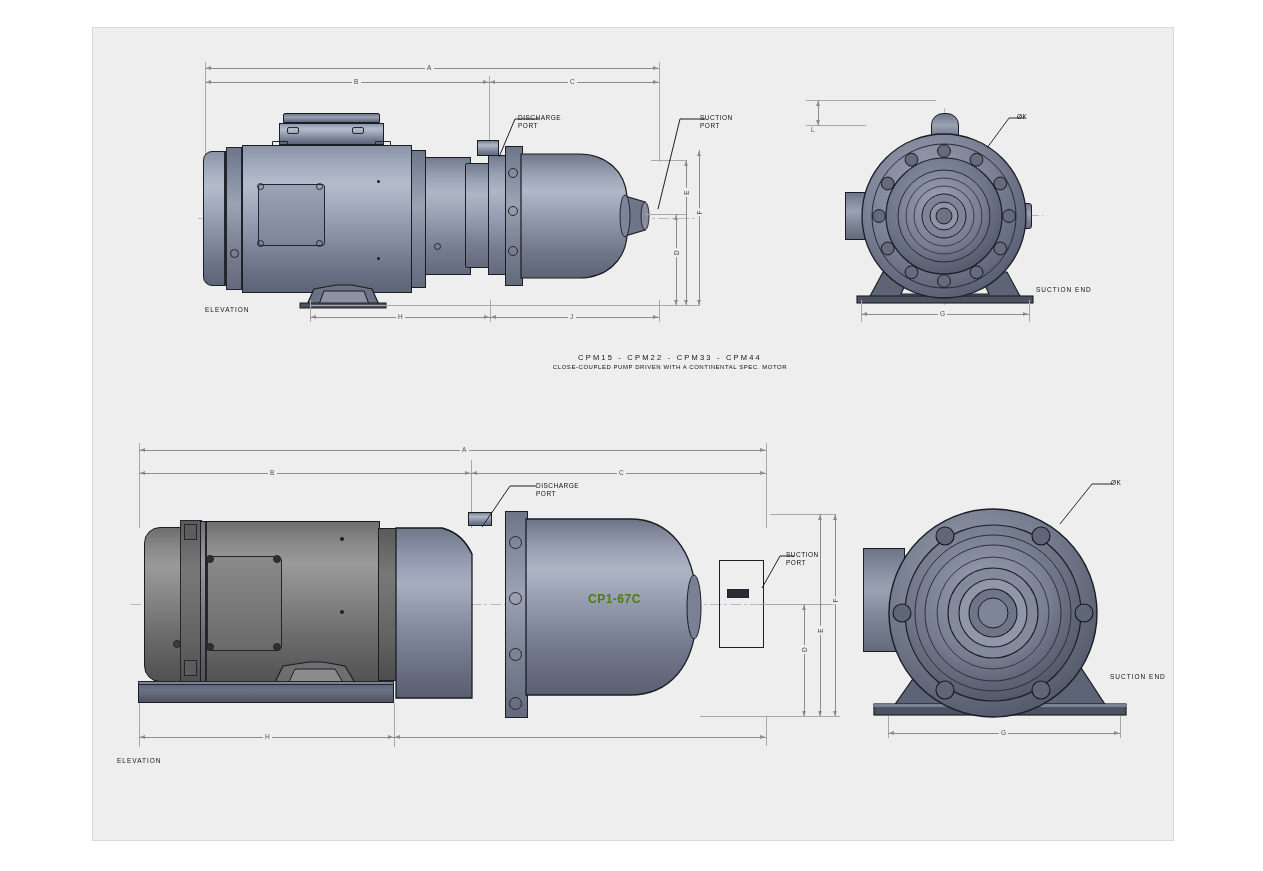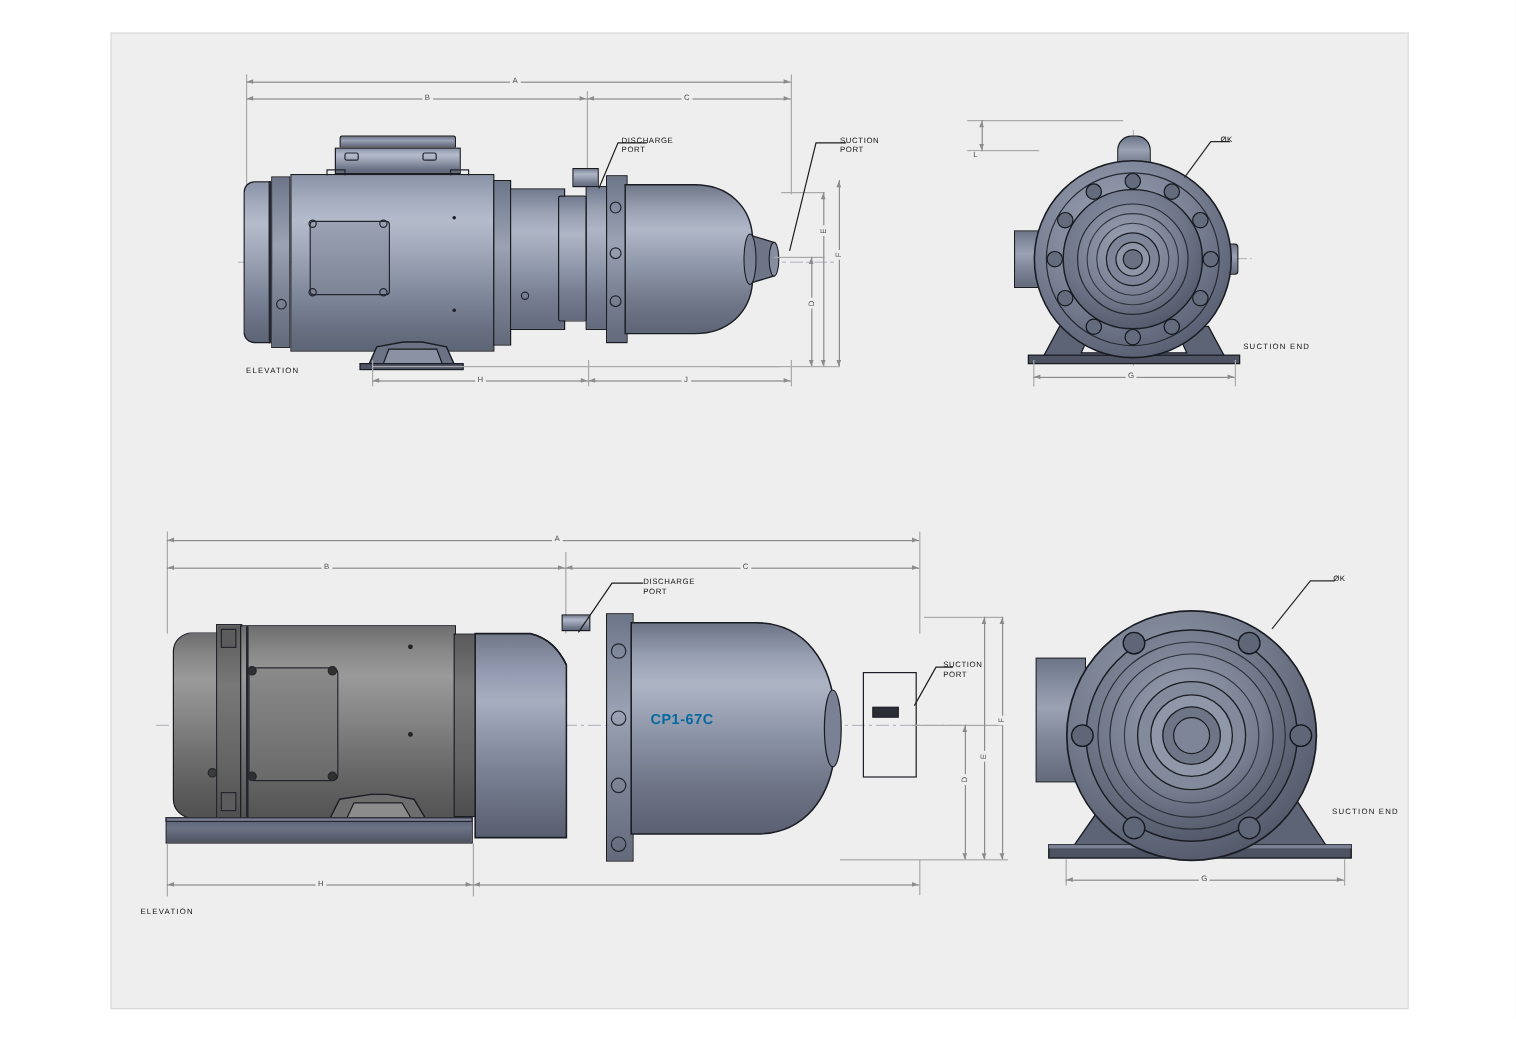--- a/index.html
+++ b/index.html
@@ -287,20 +287,24 @@
     <div class="extline" style="left:861px;top:300px;height:22px;"></div>
     <div class="extline" style="left:1029px;top:300px;height:22px;"></div>
     <div class="dimline" style="left:861px;top:314px;width:168px;"></div>
     <div class="arrowL" style="left:862px;top:312px;"></div>
     <div class="arrowR" style="left:1023px;top:312px;"></div>
     <div class="dimlbl" style="left:938px;top:310px;">G</div>
 
     <div class="viewlbl" style="left:1036px;top:286px;">SUCTION END</div>
   </div>
 
+  <div class="caption" style="left:470px;top:352px;width:400px;">
+    <div class="title">CPM15  -  CPM22  -  CPM33  -  CPM44</div>
+    <div class="sub">CLOSE-COUPLED PUMP DRIVEN WITH A CONTINENTAL SPEC. MOTOR</div>
+  </div>
 
   <div>
 
     <div class="extline" style="left:139px;top:443px;height:85px;"></div>
     <div class="extline" style="left:766px;top:443px;height:85px;"></div>
     <div class="dimline" style="left:139px;top:450px;width:627px;"></div>
     <div class="arrowL" style="left:140px;top:448px;"></div>
     <div class="arrowR" style="left:760px;top:448px;"></div>
     <div class="dimlbl" style="left:460px;top:446px;">A</div>
 
@@ -374,21 +378,21 @@
           <stop offset="29%" stop-color="#adb5c5"></stop>
           <stop offset="52%" stop-color="#8d95a8"></stop>
           <stop offset="76%" stop-color="#6f7688"></stop>
           <stop offset="100%" stop-color="#5a6072"></stop>
         </linearGradient>
       </defs>
       <path d="M0 2 L104 2 C144 2 168 34 170 80 L170 104 C168 148 144 178 104 178 L0 178 Z" fill="url(#pumpg2)" stroke="#1b1d24" stroke-width="1.3"></path>
       <ellipse cx="168" cy="90" rx="7" ry="32" fill="#7a8194" stroke="#1b1d24" stroke-width="1"></ellipse>
     </svg>
 
-    <div style="position:absolute;left:542px;top:592px;font-size:12px;font-weight:bold;color:#0369a1;letter-spacing:0.5px;font-family:'Liberation Sans',sans-serif;">CP1-67C</div>
+    <div style="position:absolute;left:588px;top:592px;font-size:12px;font-weight:bold;color:#4d7c0f;letter-spacing:0.5px;font-family:'Liberation Sans',sans-serif;">CP1-67C</div>
 
     <div class="part outl" style="left:719px;top:560px;width:45px;height:88px;background:linear-gradient(to bottom,#6a7183 0%,#939ab0 20%,#a3aabc 34%,#878e a1 56%,#858ca0 56%,#676e80 100%);"></div>
     <div class="part outl-thin" style="left:727px;top:589px;width:22px;height:9px;background:#2a2d35;"></div>
 
     <div class="extlineh" style="left:770px;top:514px;width:66px;"></div>
     <div class="extlineh" style="left:760px;top:604px;width:76px;"></div>
     <div class="extlineh" style="left:700px;top:716px;width:140px;"></div>
 
     <div class="dimline v" style="left:835px;top:514px;height:202px;"></div>
     <div class="arrowU" style="left:833px;top:515px;"></div>

